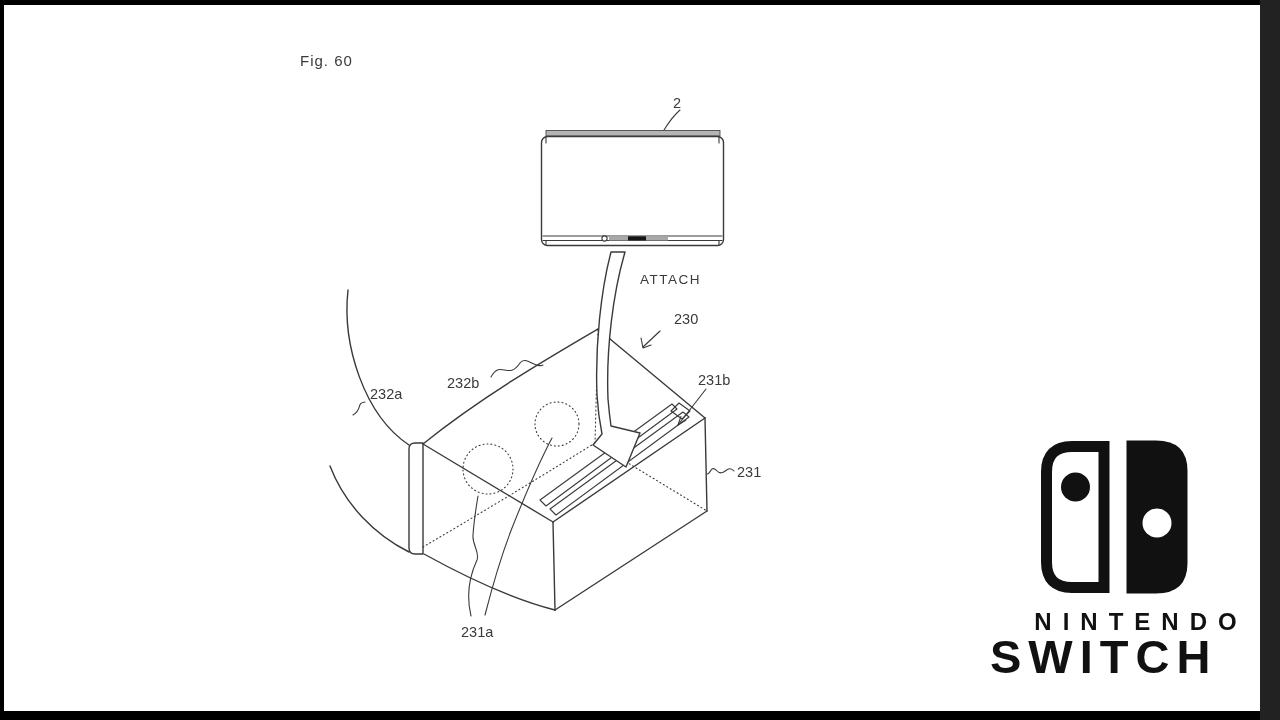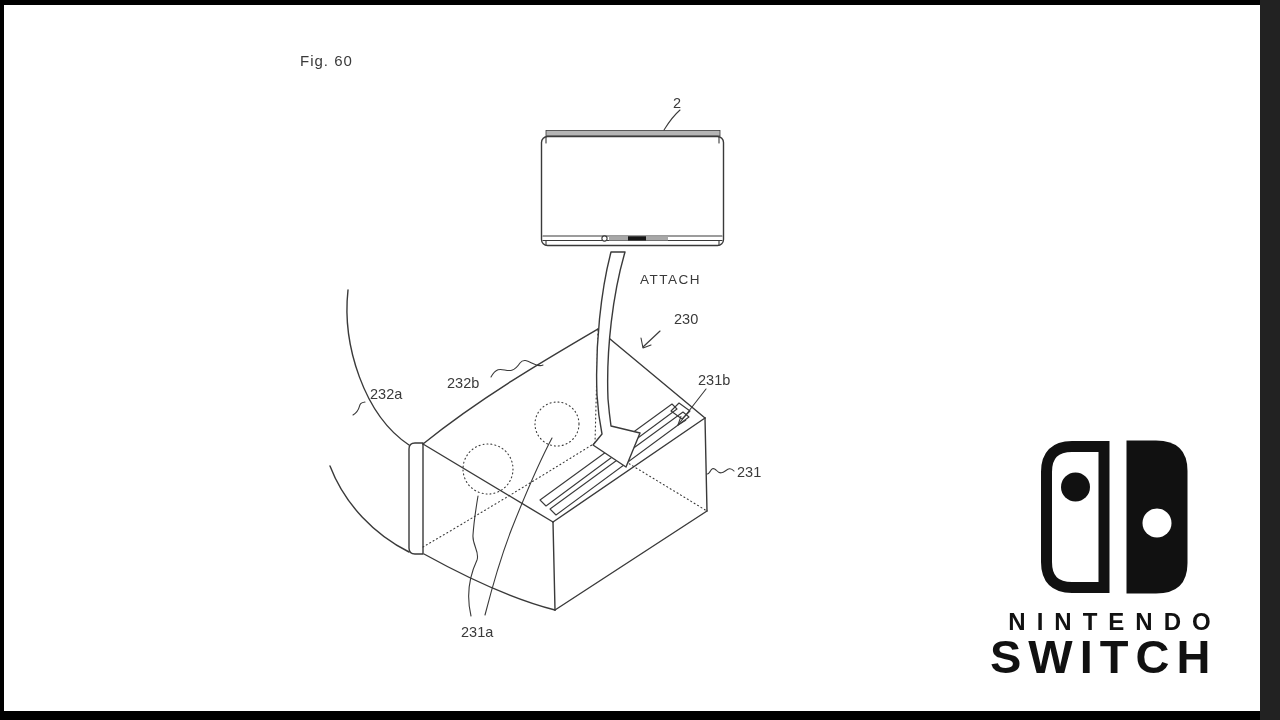--- a/index.html
+++ b/index.html
@@ -10,21 +10,21 @@
   .ln{fill:none;stroke:var(--line-color,#3a3a3a);stroke-width:1.4;stroke-linecap:round;stroke-linejoin:round;}
   .thin{stroke-width:1.1;}
   .dot{stroke-dasharray:1 3;}
   .wfill{fill:#fff;}
   .band{fill:#b5b5b5;stroke:var(--line-color,#3a3a3a);stroke-width:0.8;}
   .lbl{font-family:"Liberation Sans",sans-serif;font-size:14.5px;fill:var(--line-color,#3a3a3a);}
   .lbl-small{font-size:13.5px;letter-spacing:1.5px;}
   .fig{font-size:15px;letter-spacing:1px;}
   .logo-ink{fill:var(--logo-color,#111);}
   .logo-stroke{fill:#fff;stroke:var(--logo-color,#111);stroke-width:11;}
-  .brand{position:absolute;left:990px;top:609px;width:250px;text-align:center;
+  .brand{position:absolute;left:1016px;top:609px;width:250px;text-align:center;
          font-weight:bold;font-size:24px;line-height:26px;letter-spacing:11px;color:var(--logo-color,#111);}
   .product{position:absolute;left:990px;top:633px;width:250px;text-align:left;
            font-weight:bold;font-size:47px;line-height:48px;letter-spacing:7px;color:var(--logo-color,#111);}
 </style>
 </head>
 <body>
 
 <div class="stage">
   <div class="canvas"></div>
 

